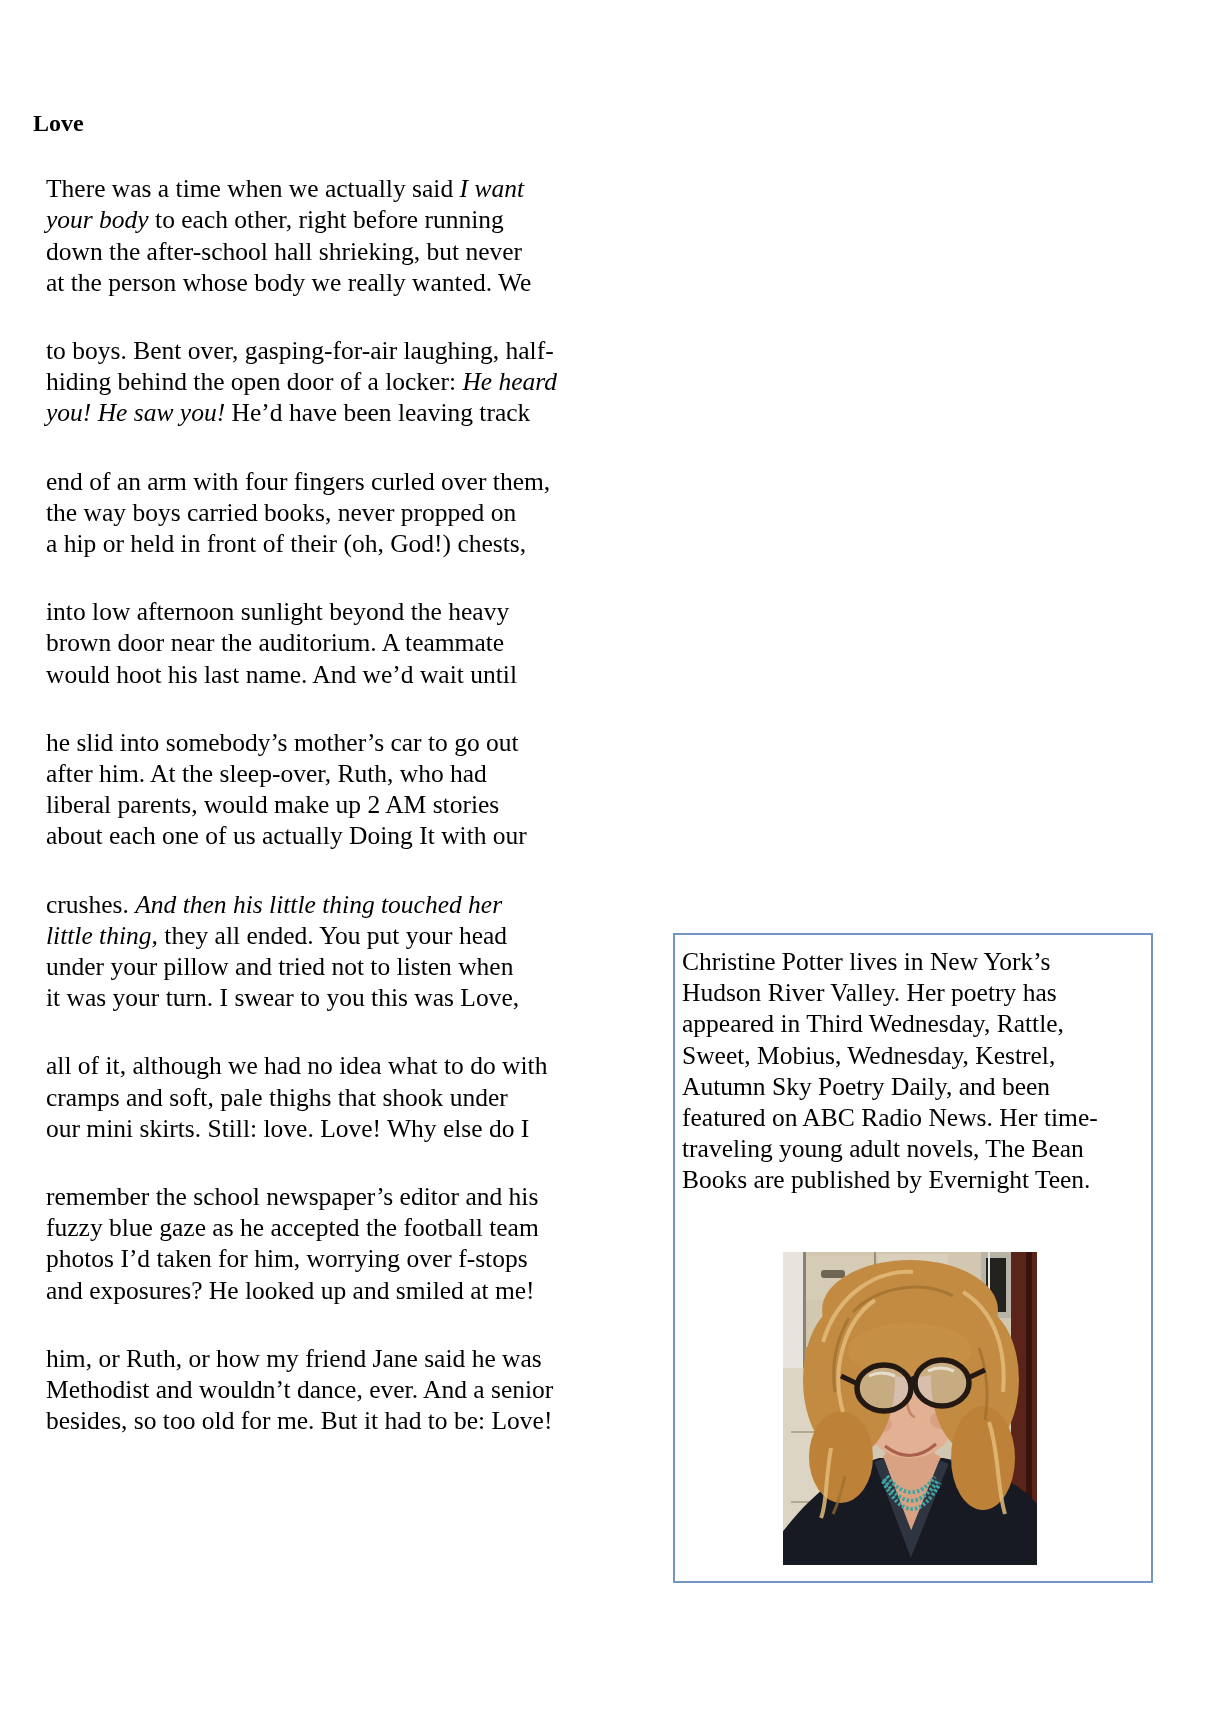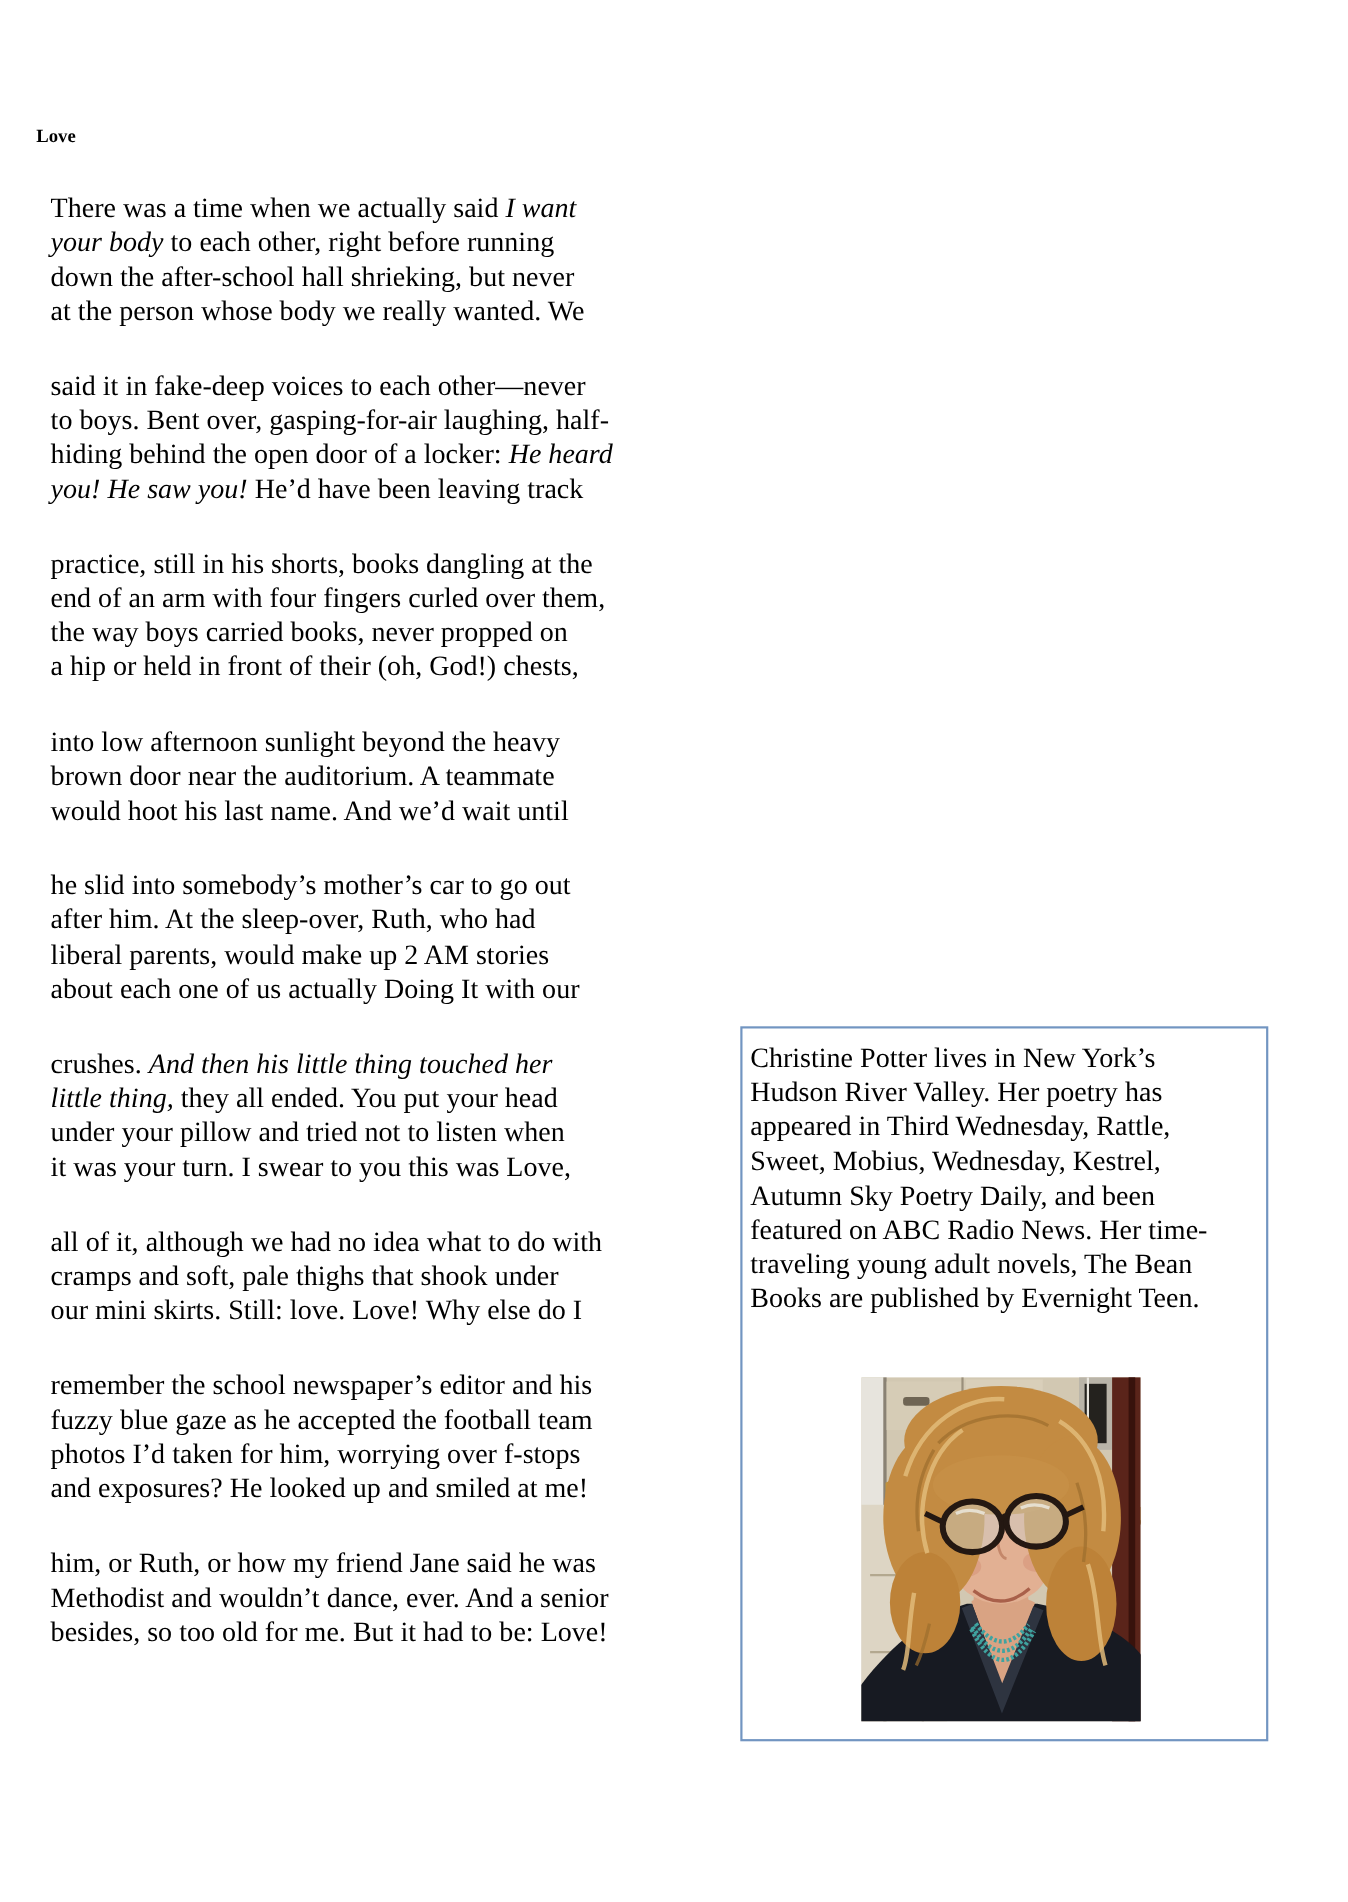--- a/index.html
+++ b/index.html
@@ -1,21 +1,21 @@
 <!DOCTYPE html>
 <html><head>
 <meta charset="utf-8">
 <style>
   html,body{margin:0;padding:0;background:#ffffff;}
   .page{
     position:relative;width:1225px;height:1729px;background:#ffffff;
     font-family:"Liberation Serif", serif;color:#000;overflow:hidden;
   }
   .poem{position:absolute;left:33px;top:108px;width:560px;font-size:25.5px;line-height:31.2px;}
-  .poem-title{font-weight:bold;font-size:17px;margin:0 0 34px 0;}
+  .poem-title{font-weight:bold;font-size:24px;margin:0 0 34px 0;}
   .stanza{margin:0 0 37px 0;}
   .line{white-space:pre;margin-left:13px;}
   .it{font-style:italic;}
   .bio-box{
     position:absolute;left:673px;top:933px;width:480px;height:650px;
     border:2px solid #7295c1;box-sizing:border-box;
     padding:11px 20px 0 7px;font-size:25.5px;line-height:31.2px;background:#ffffff;
   }
   .bio-line{white-space:pre;}
   .photo{position:absolute;left:783px;top:1252px;width:254px;height:313px;}
@@ -30,28 +30,26 @@
     <div class="poem-title">Love</div>
 
     <div class="stanza">
       <div class="line"><span>There was a time when we actually said </span><span class="it">I want</span></div>
       <div class="line"><span class="it">your body</span><span> to each other, right before running</span></div>
       <div class="line"><span>down the after-school hall shrieking, but never</span></div>
       <div class="line"><span>at the person whose body we really wanted. We</span></div>
     </div>
 
     <div class="stanza">
-      <div class="line"><span>said it in fake-deep voices to each other—never</span></div>
       <div class="line"><span>to boys. Bent over, gasping-for-air laughing, half-</span></div>
       <div class="line"><span>hiding behind the open door of a locker: </span><span class="it">He heard</span></div>
       <div class="line"><span class="it">you! He saw you!</span><span> He’d have been leaving track</span></div>
     </div>
 
     <div class="stanza">
-      <div class="line"><span>practice, still in his shorts, books dangling at the</span></div>
       <div class="line"><span>end of an arm with four fingers curled over them,</span></div>
       <div class="line"><span>the way boys carried books, never propped on</span></div>
       <div class="line"><span>a hip or held in front of their (oh, God!) chests,</span></div>
     </div>
 
     <div class="stanza">
       <div class="line"><span>into low afternoon sunlight beyond the heavy</span></div>
       <div class="line"><span>brown door near the auditorium. A teammate</span></div>
       <div class="line"><span>would hoot his last name. And we’d wait until</span></div>
     </div>

